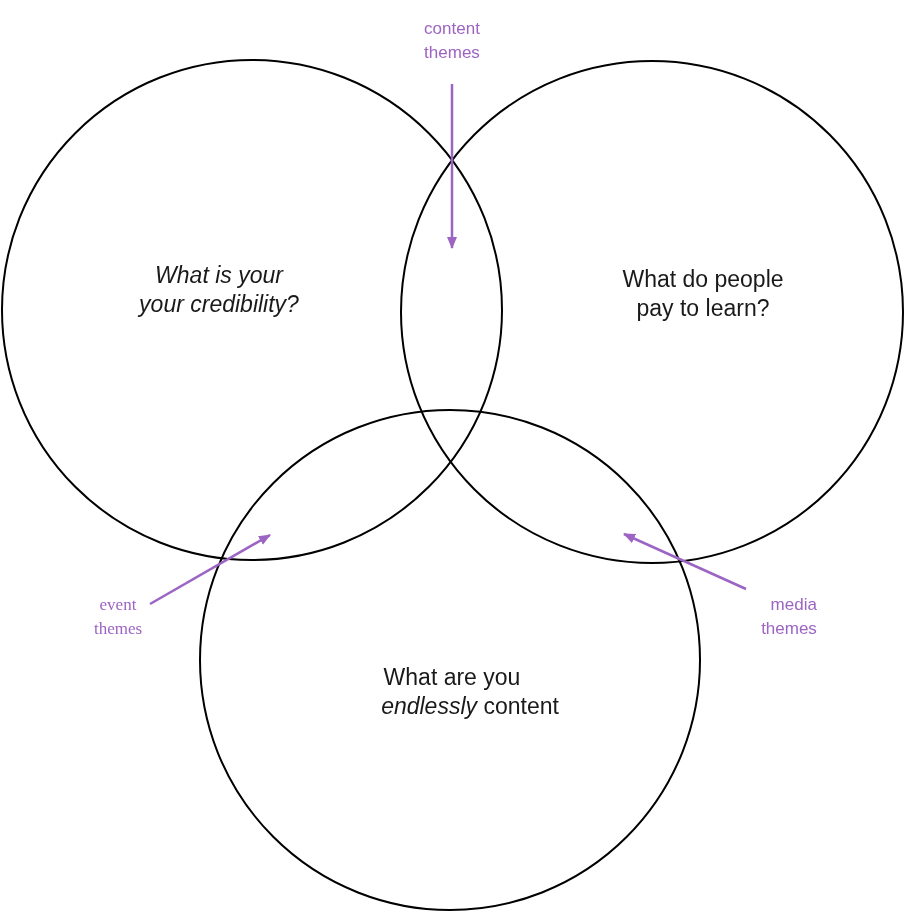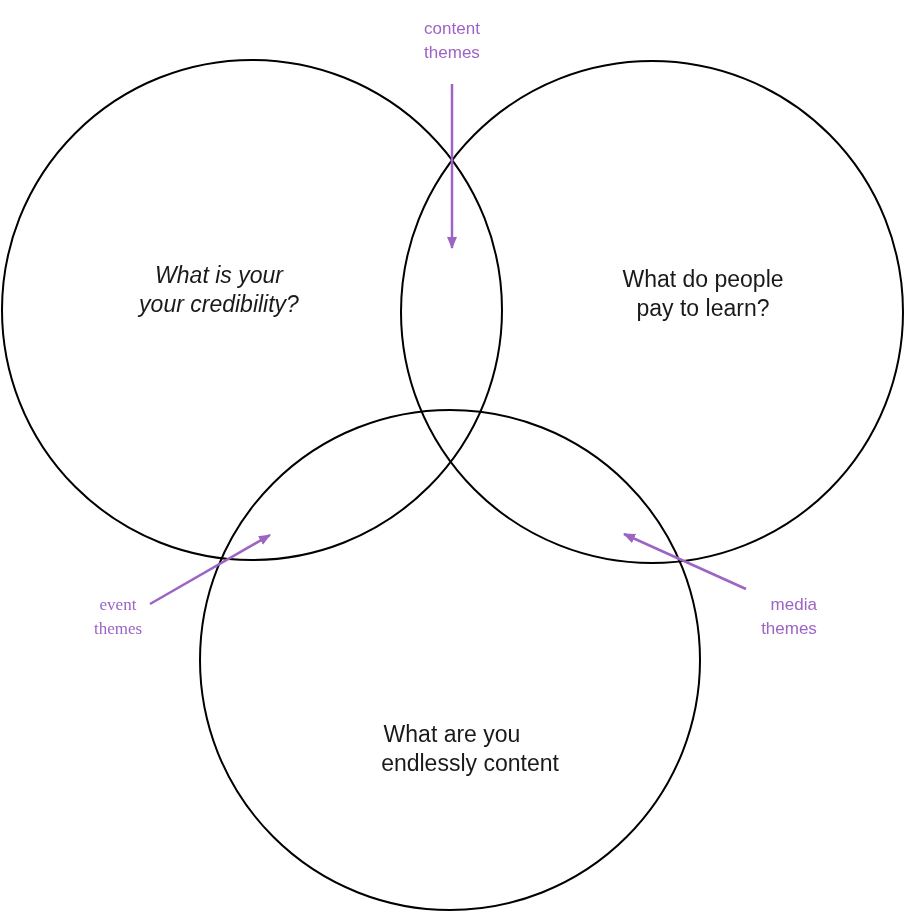--- a/index.html
+++ b/index.html
@@ -41,20 +41,21 @@
     line-height: 1.28;
     color: #1a1a1a;
     white-space: nowrap;
   }
   .label.purple {
     color: var(--accent, #9c64c3);
     font-size: 17px;
     line-height: 1.42;
   }
   .italic {
+    font-style: italic;
     margin-left: 36px;
   }
 </style>
 </head>
 <body>
 
 <div class="canvas">
 
   <svg width="904" height="917" viewBox="0 0 904 917">
     <defs>
@@ -75,21 +76,21 @@
   <div class="label" style="left:219px; top:290px;font-style:italic;">
     <div>What is your</div>
     <div>your credibility?</div>
   </div>
 
   <div class="label" style="left:703px; top:294px;">
     <div>What do people</div>
     <div>pay to learn?</div>
   </div>
 
-  <div class="label" style="left:452px; top:749px;">
+  <div class="label" style="left:452px; top:692px;">
     <div>What are you</div>
     <div>
       <span class="italic">endlessly</span>
       <span>content</span>
     </div>
   </div>
 
   <div class="label purple" style="left:452px; top:41px;">
     <div>content</div>
     <div>themes</div>

